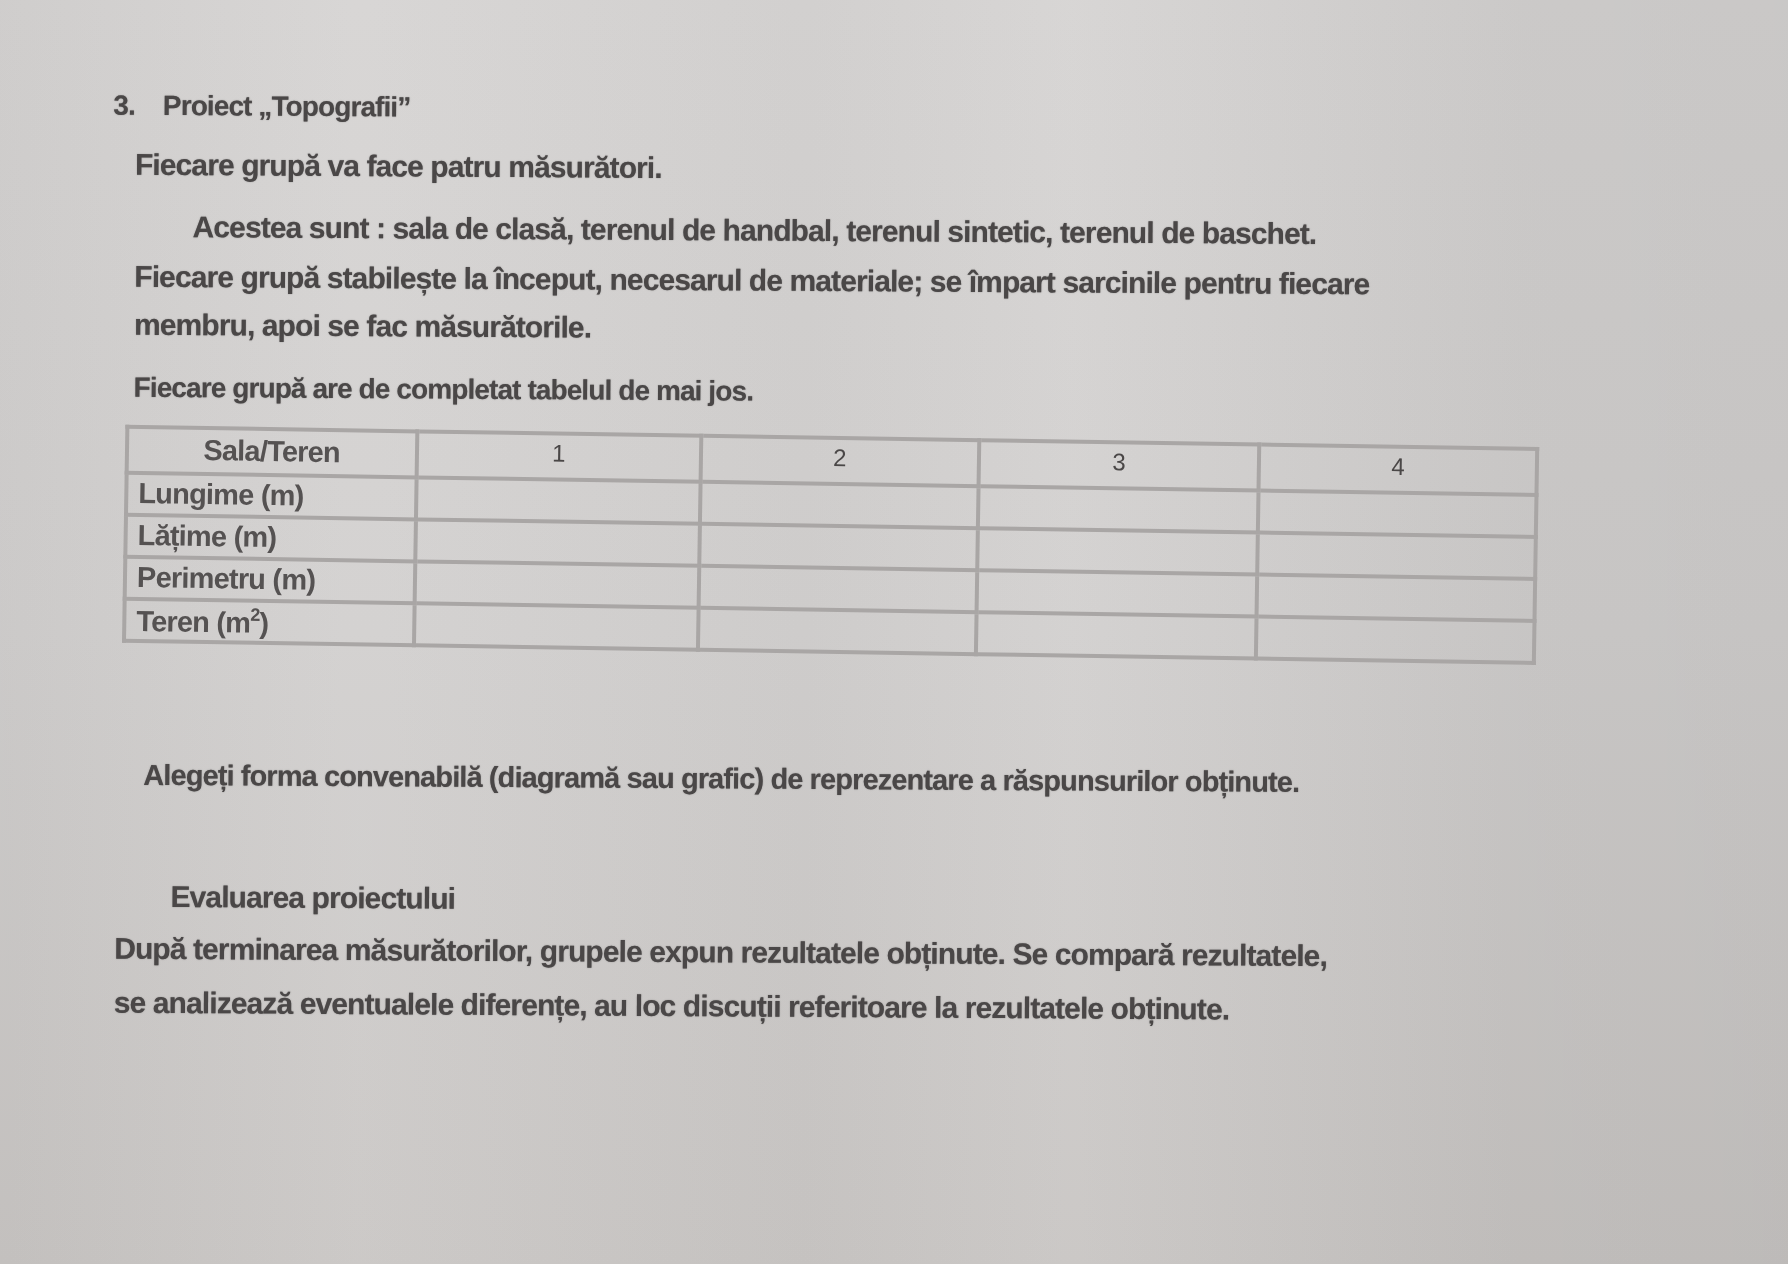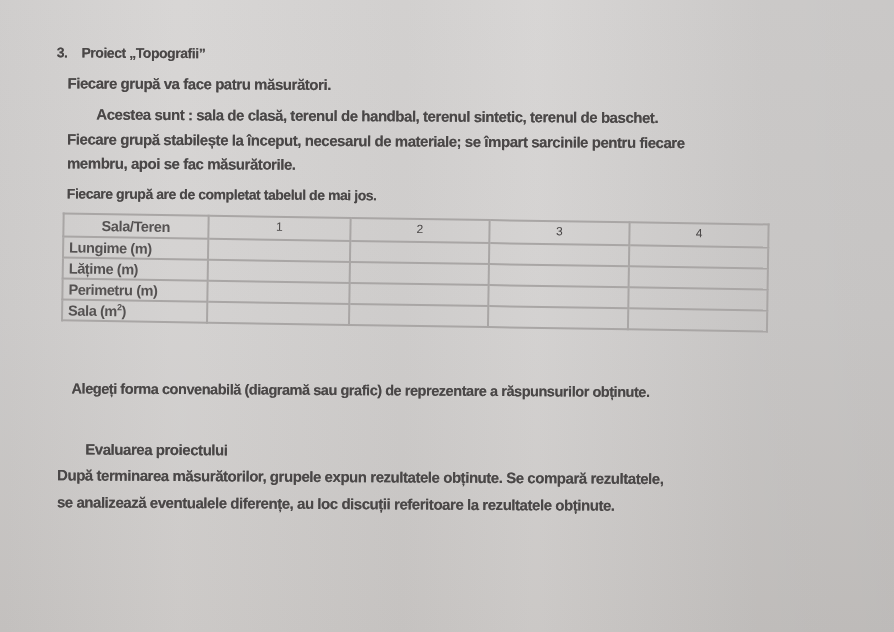--- a/index.html
+++ b/index.html
@@ -130,21 +130,21 @@
         <td class="c4"></td>
       </tr>
       <tr>
         <td class="label">Perimetru (m)</td>
         <td class="c1"></td>
         <td class="c2"></td>
         <td class="c3"></td>
         <td class="c4"></td>
       </tr>
       <tr>
-        <td class="label"><span>Sala (m</span><sup>2</sup><span>)</span></td>
+        <td class="label"><span>Teren (m</span><sup>2</sup><span>)</span></td>
         <td class="c1"></td>
         <td class="c2"></td>
         <td class="c3"></td>
         <td class="c4"></td>
       </tr>
     </tbody>
   </table>
 
   <div class="txt line6">Alegeți forma convenabilă (diagramă sau grafic) de reprezentare a răspunsurilor obținute.</div>
 

